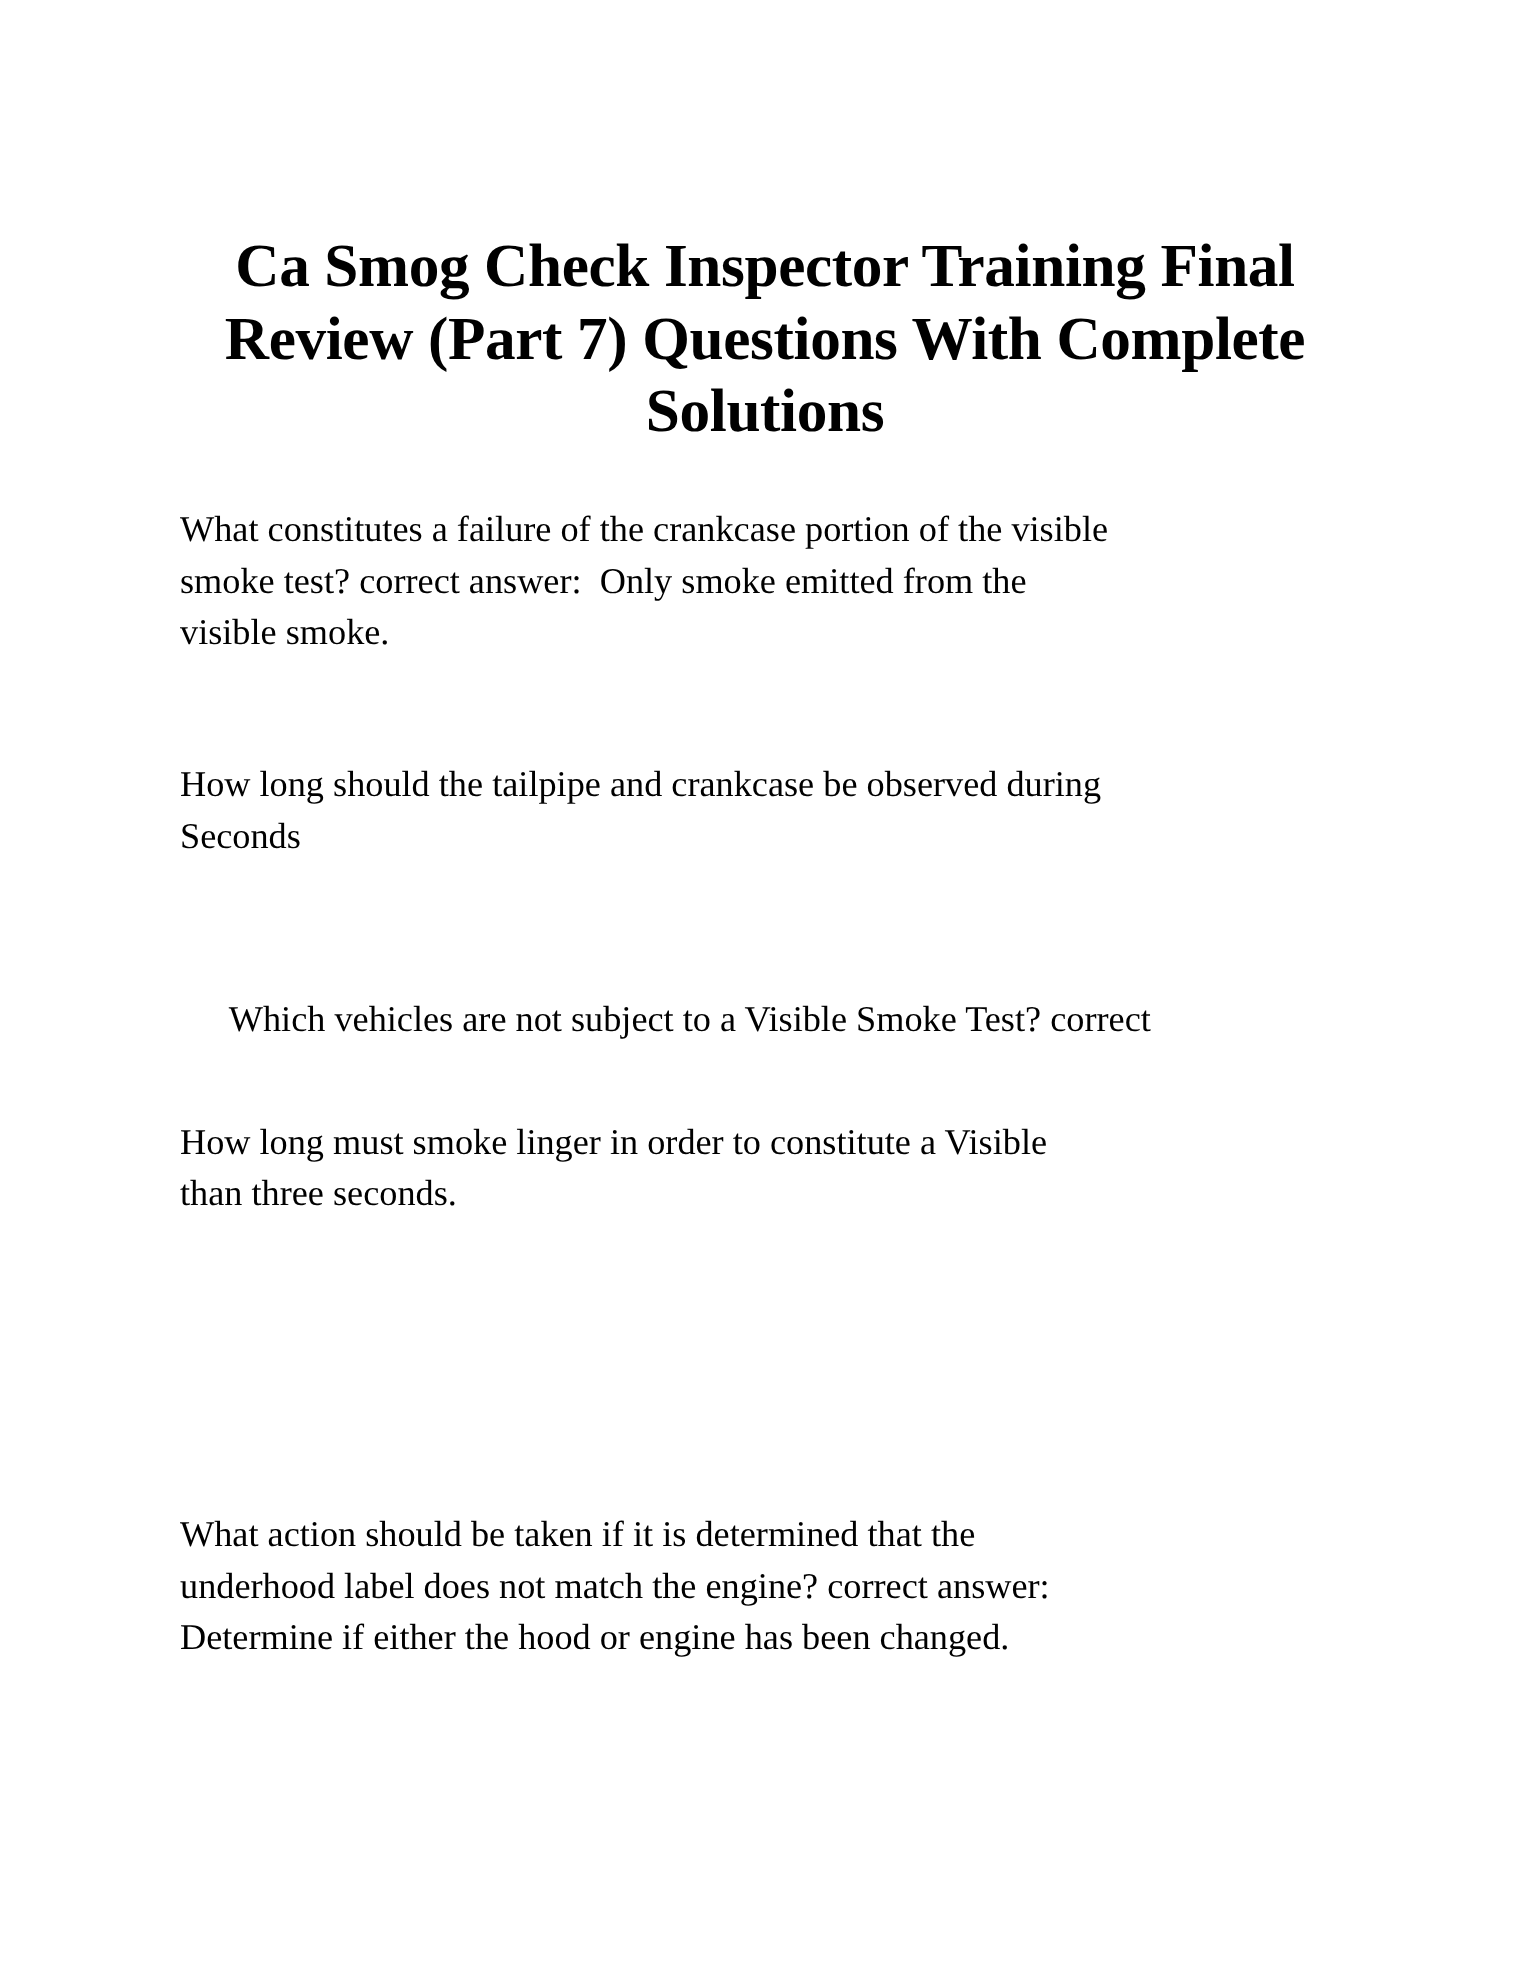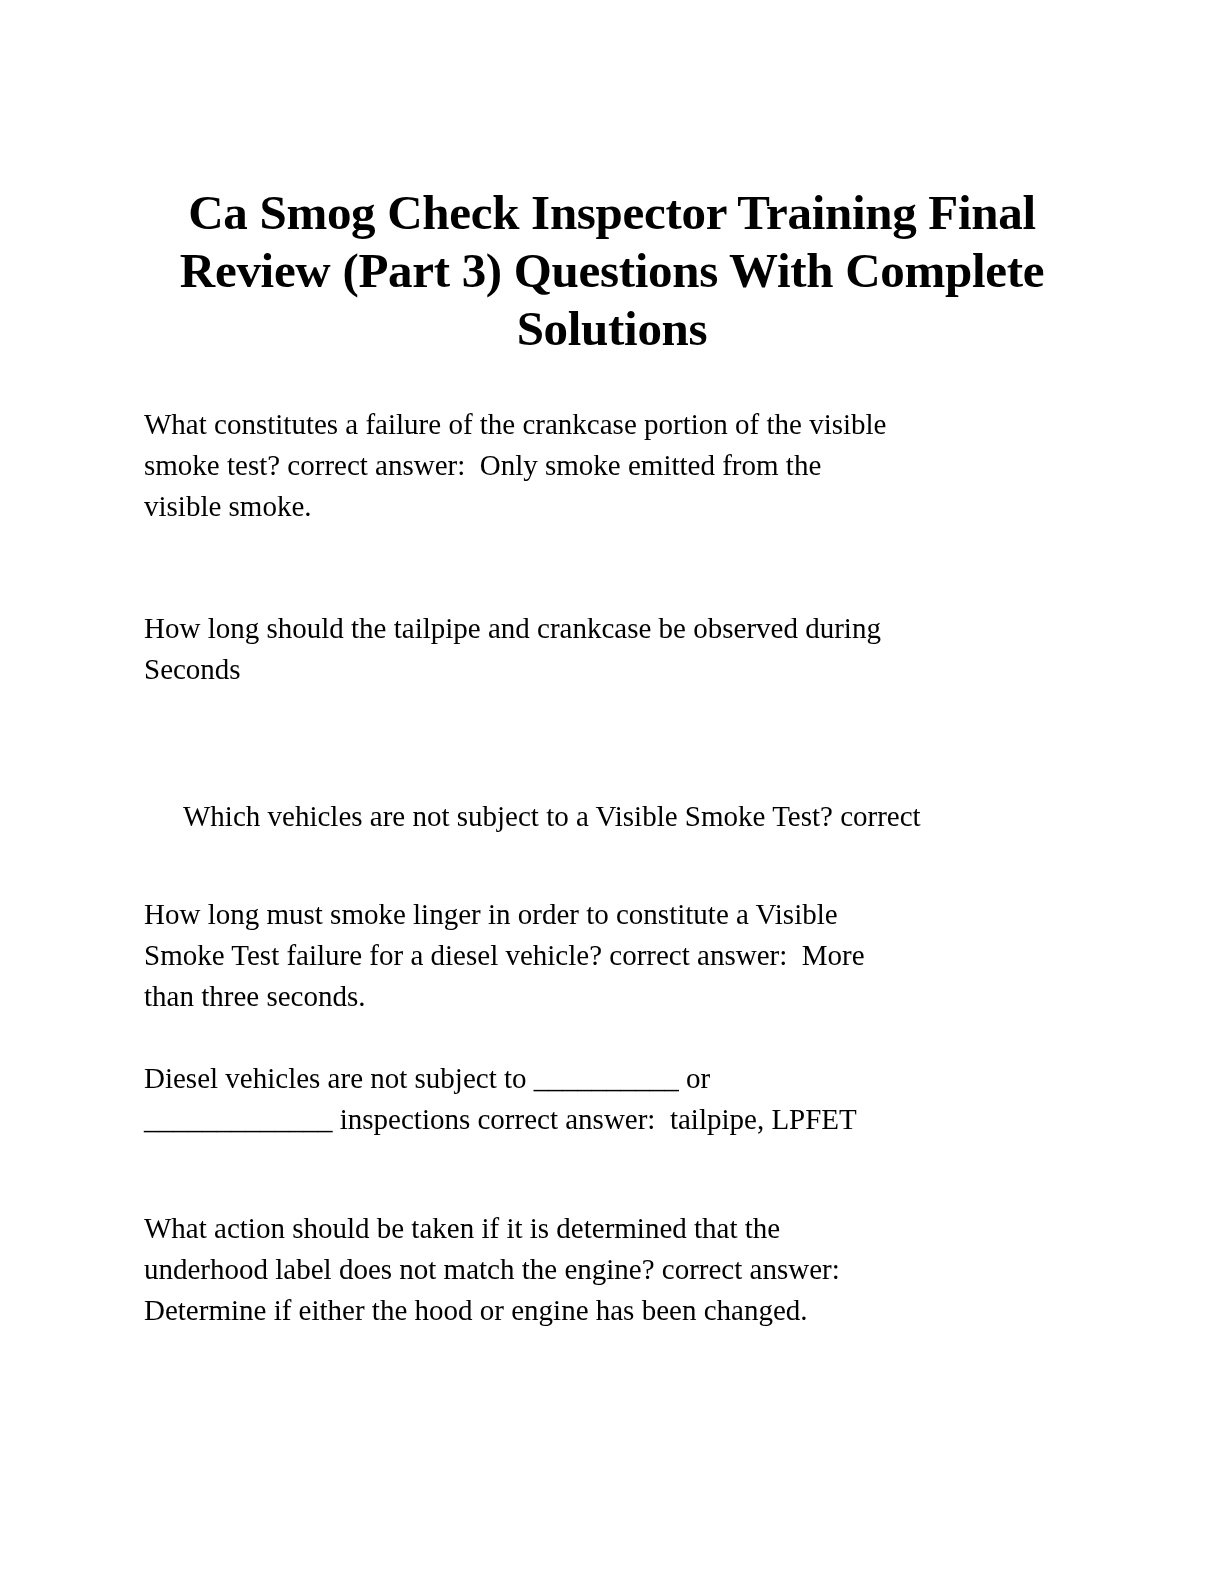--- a/index.html
+++ b/index.html
@@ -50,49 +50,44 @@
       white-space: pre;
     }
   </style>
 </head>
 <body>
 
 <div class="page">
 
   <h1 class="title" style="margin:0;">
     <span class="tline">Ca Smog Check Inspector Training Final</span>
-    <span class="tline">Review (Part 3) Questions With Complete</span>
+    <span class="tline">Review (Part 7) Questions With Complete</span>
     <span class="tline">Solutions</span>
   </h1>
 
   <div class="qa" style="top:404px;">
     <span class="line">What constitutes a failure of the crankcase portion of the visible</span>
     <span class="line">smoke test? correct answer:  Only smoke emitted from the</span>
     <span class="line">visible smoke.</span>
   </div>
 
   <div class="qa" style="top:608px;">
     <span class="line">How long should the tailpipe and crankcase be observed during</span>
     <span class="line">Seconds</span>
   </div>
 
   <div class="qa" style="top:796px;margin-left:39px;">
     <span class="line">Which vehicles are not subject to a Visible Smoke Test? correct</span>
   </div>
 
   <div class="qa" style="top:894px;">
     <span class="line">How long must smoke linger in order to constitute a Visible</span>
-    <span class="line">Smoke Test failure for a diesel vehicle? correct answer:  More</span>
     <span class="line">than three seconds.</span>
   </div>
 
-  <div class="qa" style="top:1058px;">
-    <span class="line">Diesel vehicles are not subject to __________ or</span>
-    <span class="line">_____________ inspections correct answer:  tailpipe, LPFET</span>
-  </div>
 
   <div class="qa" style="top:1181px;margin-top:27px;">
     <span class="line">What action should be taken if it is determined that the</span>
     <span class="line">underhood label does not match the engine? correct answer:</span>
     <span class="line">Determine if either the hood or engine has been changed.</span>
   </div>
 
 </div>
 
 </body></html>

